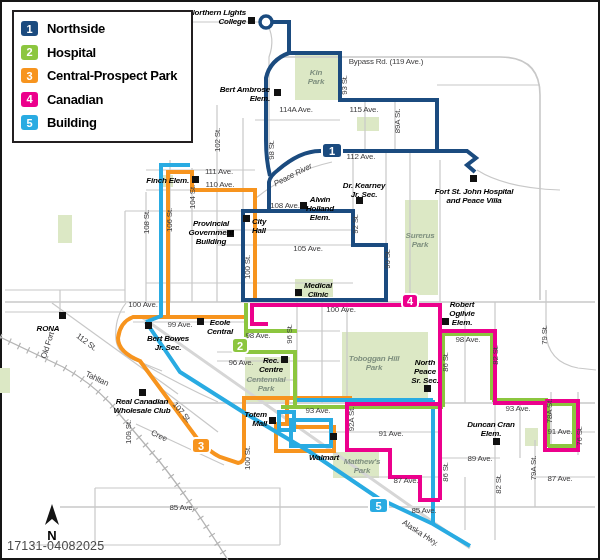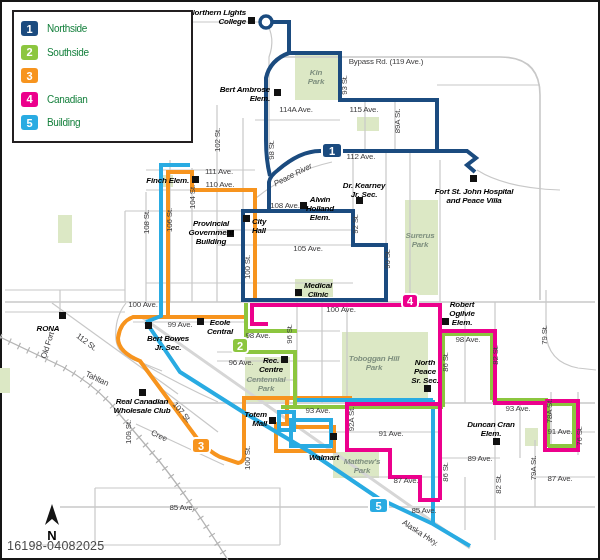--- a/index.html
+++ b/index.html
@@ -10,21 +10,21 @@
   #map-svg text{font-family:"Liberation Sans",sans-serif;}
   #map-svg .st{font-size:8px;fill:#414042;letter-spacing:-0.2px;}
   #map-svg .lm{font-size:8px;font-weight:bold;font-style:italic;fill:#000;letter-spacing:-0.2px;}
   #map-svg .pk{font-size:8px;font-weight:bold;font-style:italic;fill:#7f907f;letter-spacing:-0.2px;}
   #map-svg .badge-num{font-size:11px;font-weight:bold;fill:#fff;text-anchor:middle;}
   .legend{position:absolute;left:12px;top:10px;width:181px;border:2px solid #231f20;
           background:#fff;padding:5px 6px 6px 7px;box-sizing:border-box;z-index:5;}
   .legend-row{display:flex;align-items:center;gap:9px;height:23.5px;}
   .legend-badge{width:17px;height:15px;border-radius:3px;color:#fff;font-weight:bold;
                 font-size:11px;display:flex;align-items:center;justify-content:center;flex:0 0 17px;}
-  .legend-label{font-weight:normal;font-size:10px;color:#15803d;letter-spacing:-0.3px;white-space:nowrap;}
+  .legend-label{font-weight:bold;font-size:13px;color:#000000;letter-spacing:-0.3px;white-space:nowrap;}
   .compass{position:absolute;left:42px;top:504px;width:20px;text-align:center;z-index:4;}
   .compass .n-label{font-weight:bold;font-size:13px;color:#000;line-height:11px;}
   .map-code{position:absolute;left:7px;top:539px;font-size:12.5px;color:#4a4a4a;
             letter-spacing:0.2px;z-index:4;}
 </style>
 </head>
 <body>
 
 <div class="stage">
   <svg id="map-svg" width="600" height="560" viewBox="0 0 600 560">
@@ -252,36 +252,37 @@
       <text x="378.5" y="509.5" class="badge-num">5</text>
     </svg>
 
   <div class="legend">
     <div class="legend-row">
       <span class="legend-badge" style="background: rgb(27, 75, 127);">1</span>
       <span class="legend-label">Northside</span>
     </div>
     <div class="legend-row">
       <span class="legend-badge" style="background: rgb(140, 198, 63);">2</span>
-      <span class="legend-label">Southside</span>
+      <span class="legend-label">Hospital</span>
     </div>
     <div class="legend-row">
       <span class="legend-badge" style="background: rgb(247, 148, 30);">3</span>
+      <span class="legend-label">Central-Prospect Park</span>
     </div>
     <div class="legend-row">
       <span class="legend-badge" style="background: rgb(236, 0, 140);">4</span>
       <span class="legend-label">Canadian</span>
     </div>
     <div class="legend-row">
       <span class="legend-badge" style="background: rgb(41, 171, 226);">5</span>
       <span class="legend-label">Building</span>
     </div>
   </div>
 
   <div class="compass">
     <svg width="16" height="22" viewBox="0 0 16 22">
       <polygon points="8,0 15,21 8,15 1,21" fill="#141414"></polygon>
     </svg>
     <div class="n-label">N</div>
   </div>
 
-  <div class="map-code">16198-04082025</div>
+  <div class="map-code">17131-04082025</div>
 </div>
 
 </body></html>

